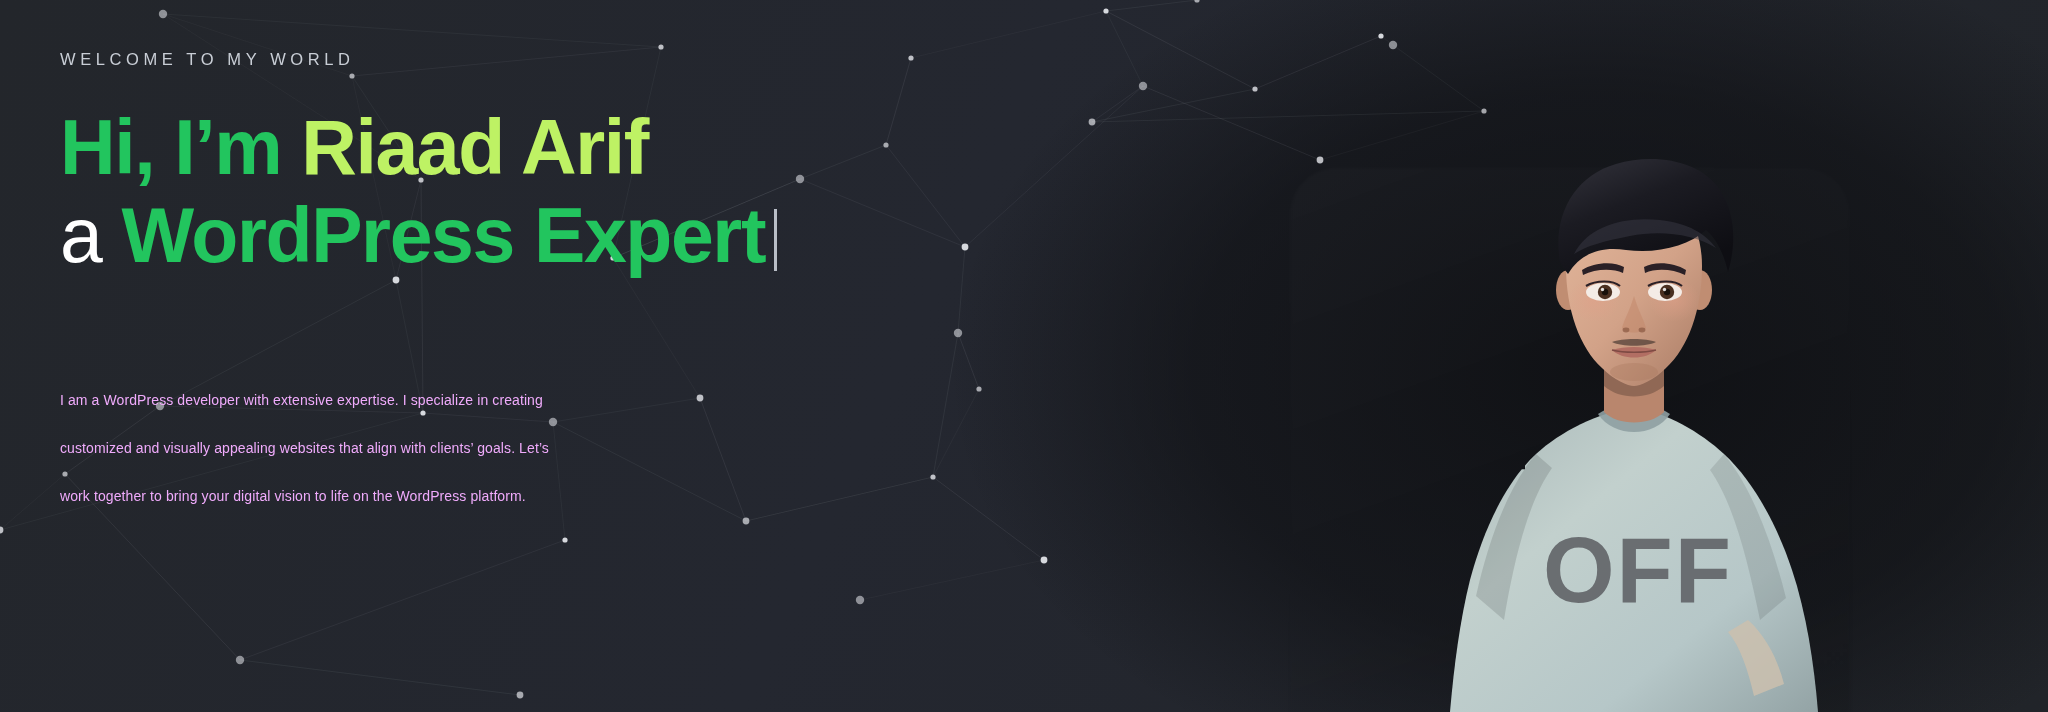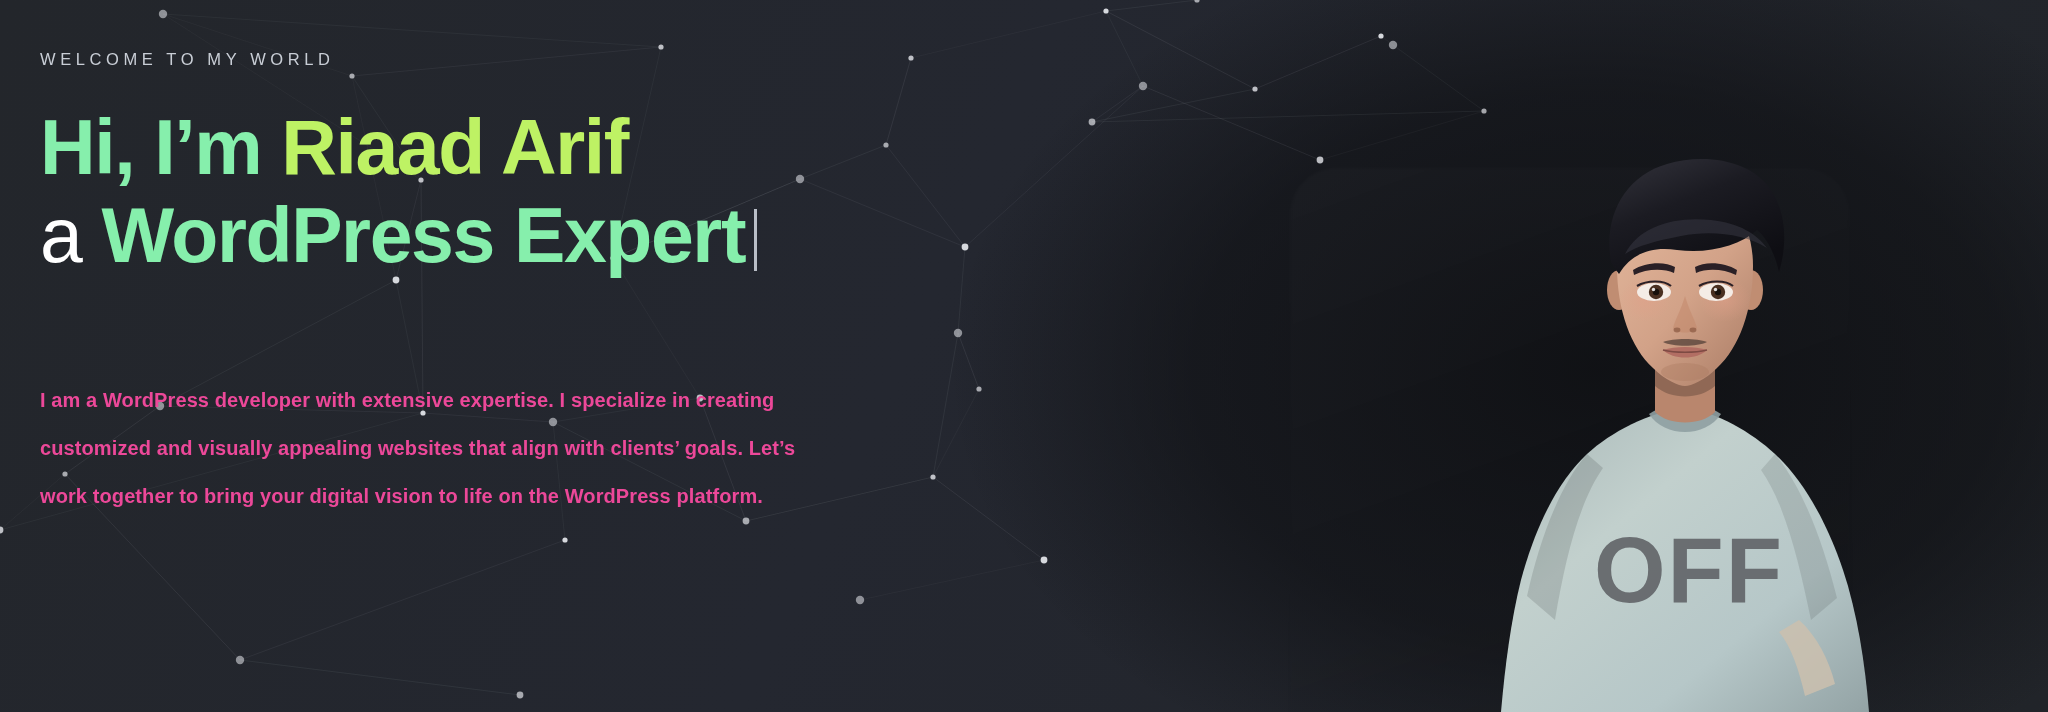--- a/index.html
+++ b/index.html
@@ -33,21 +33,21 @@
     background:linear-gradient(160deg, rgba(255,255,255,0.018) 0%, rgba(255,255,255,0.004) 55%, rgba(0,0,0,0.10) 100%);
     border-radius:46px 46px 0 0;
     filter:blur(1.5px);
   }
 
   .plexus { position:absolute; inset:0; }
 
   
   .content {
     position:absolute;
-    left:40px; top:0;
+    left:60px; top:0;
     width:1160px; height:712px;
     z-index:5;
   }
 
   .eyebrow {
     position:absolute;
     left:0; top:50px;
     font-size:16.5px;
     font-weight:400;
     letter-spacing:4.6px;
@@ -63,48 +63,48 @@
   }
 
   .h-line {
     display:block;
     font-size:77px;
     line-height:1.14;
     letter-spacing:-1.4px;
     white-space:nowrap;
   }
 
-  .h-plain      { font-weight:700; color:#86efac; }
+  .h-plain      { font-weight:700; color:#22c55e; }
   .h-light      { font-weight:400; color:#ffffff; }
   .h-accent     { font-weight:700; color:#bef264; }
 
   .caret {
     display:inline-block;
     width:3px; height:62px;
     background:#b9bec7;
     vertical-align:-9px;
     margin-left:9px;
   }
 
   .para {
     position:absolute;
     left:0; top:376px;
     width:1020px;
-    font-size:20px;
+    font-size:14px;
     line-height:48px;
-    font-weight:700;
-    color:#ec4899;
+    font-weight:400;
+    color:#f0abfc;
     letter-spacing:0.1px;
   }
   .para-line { display:block; white-space:nowrap; }
 
   
   .portrait {
     position:absolute;
-    left:1499px; top:150px;
+    left:1448px; top:150px;
     width:372px; height:562px;
     z-index:6;
     text-align:center;
   }
   .portrait svg { display:block; width:100%; height:100%; }
 </style>
 </head>
 <body>
 
 <div id="hero">

